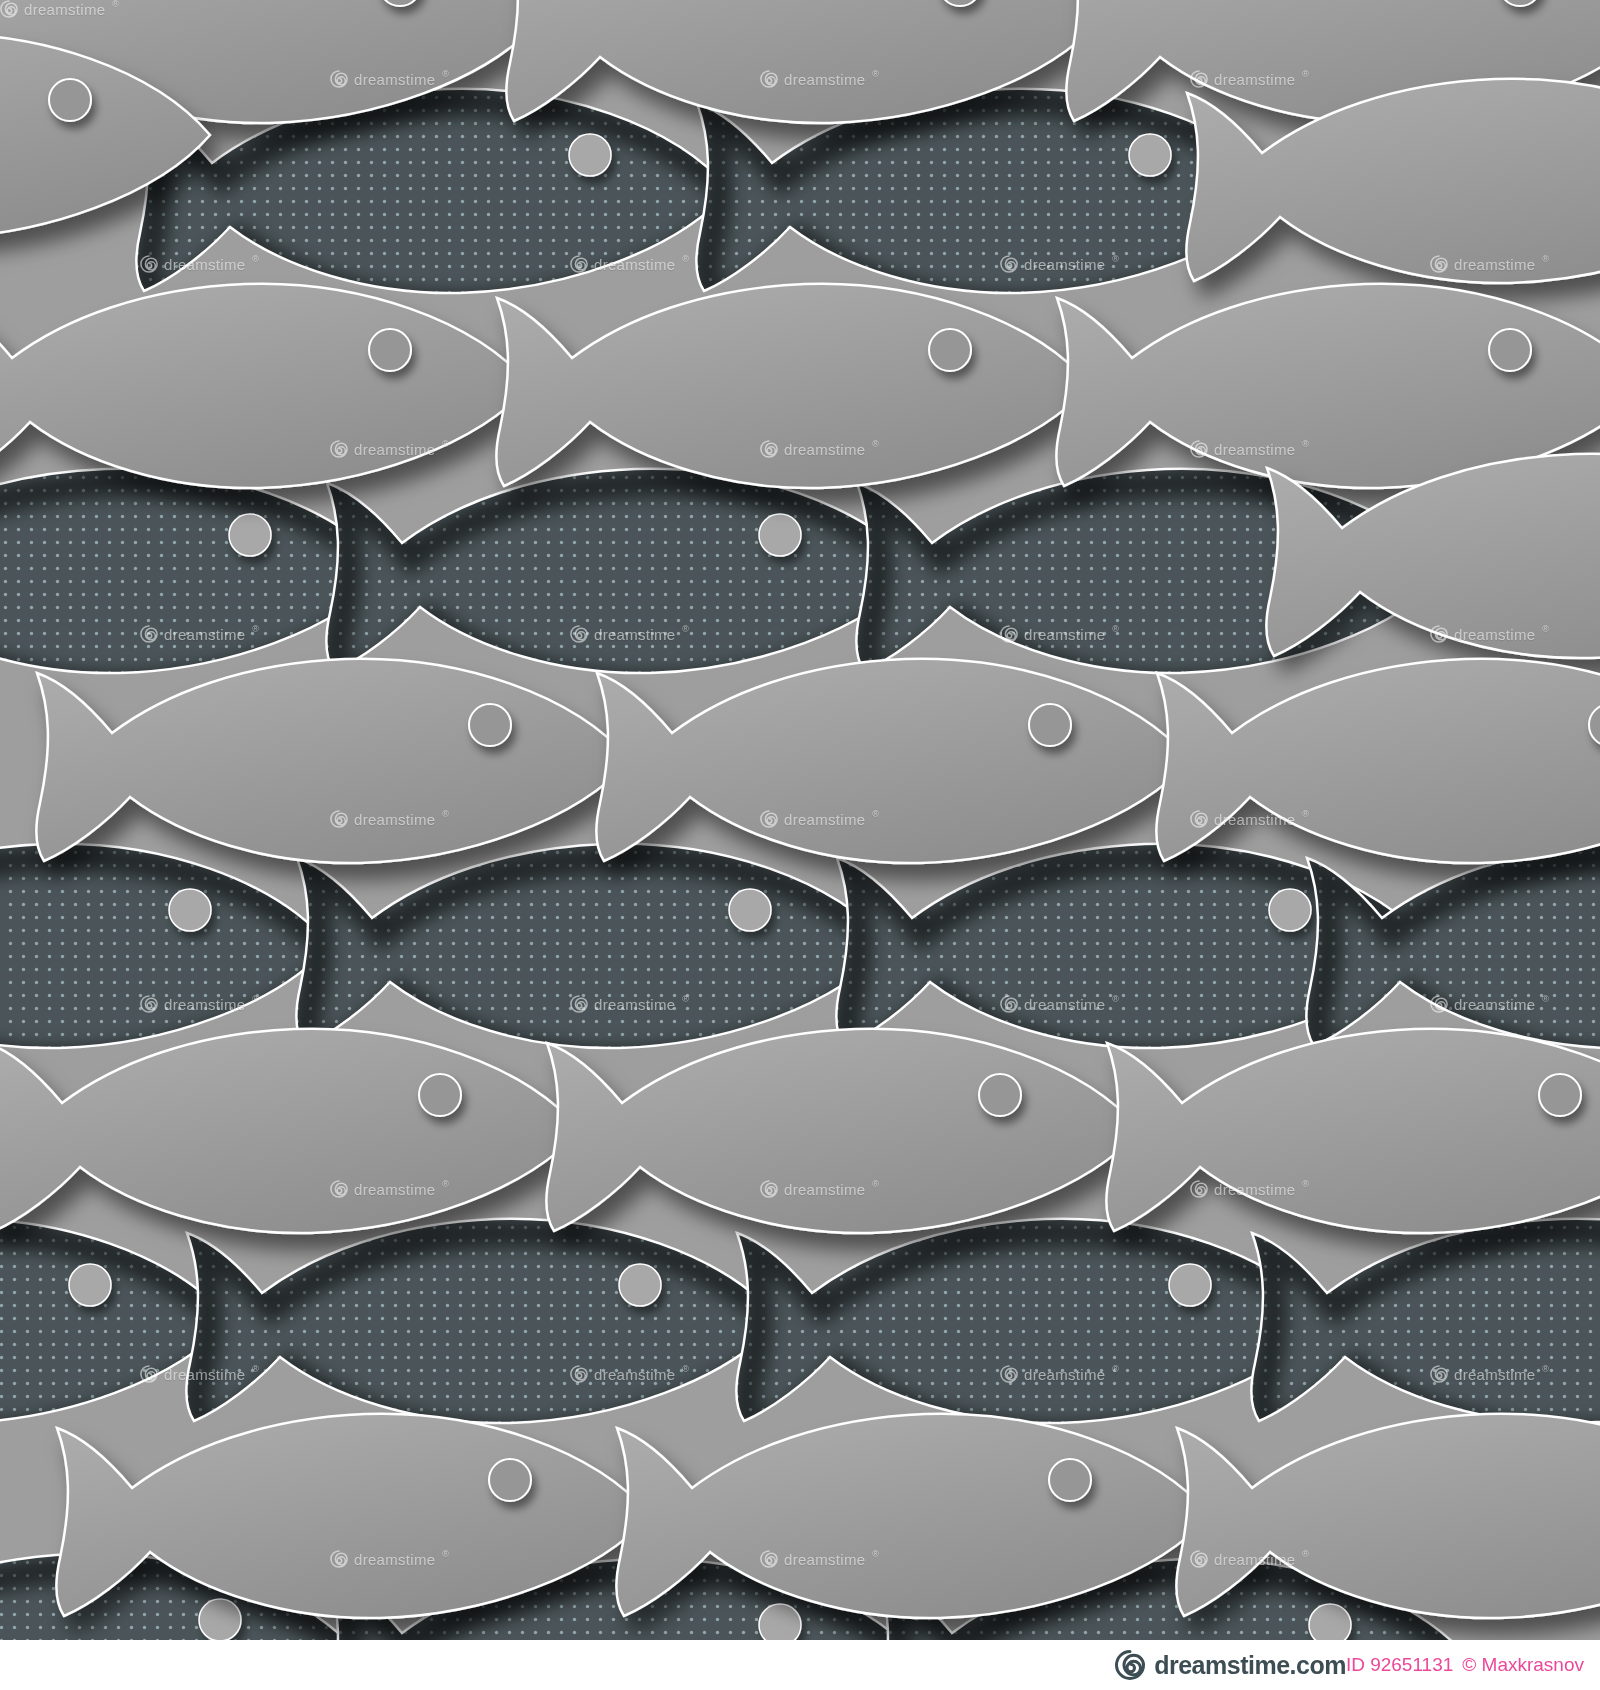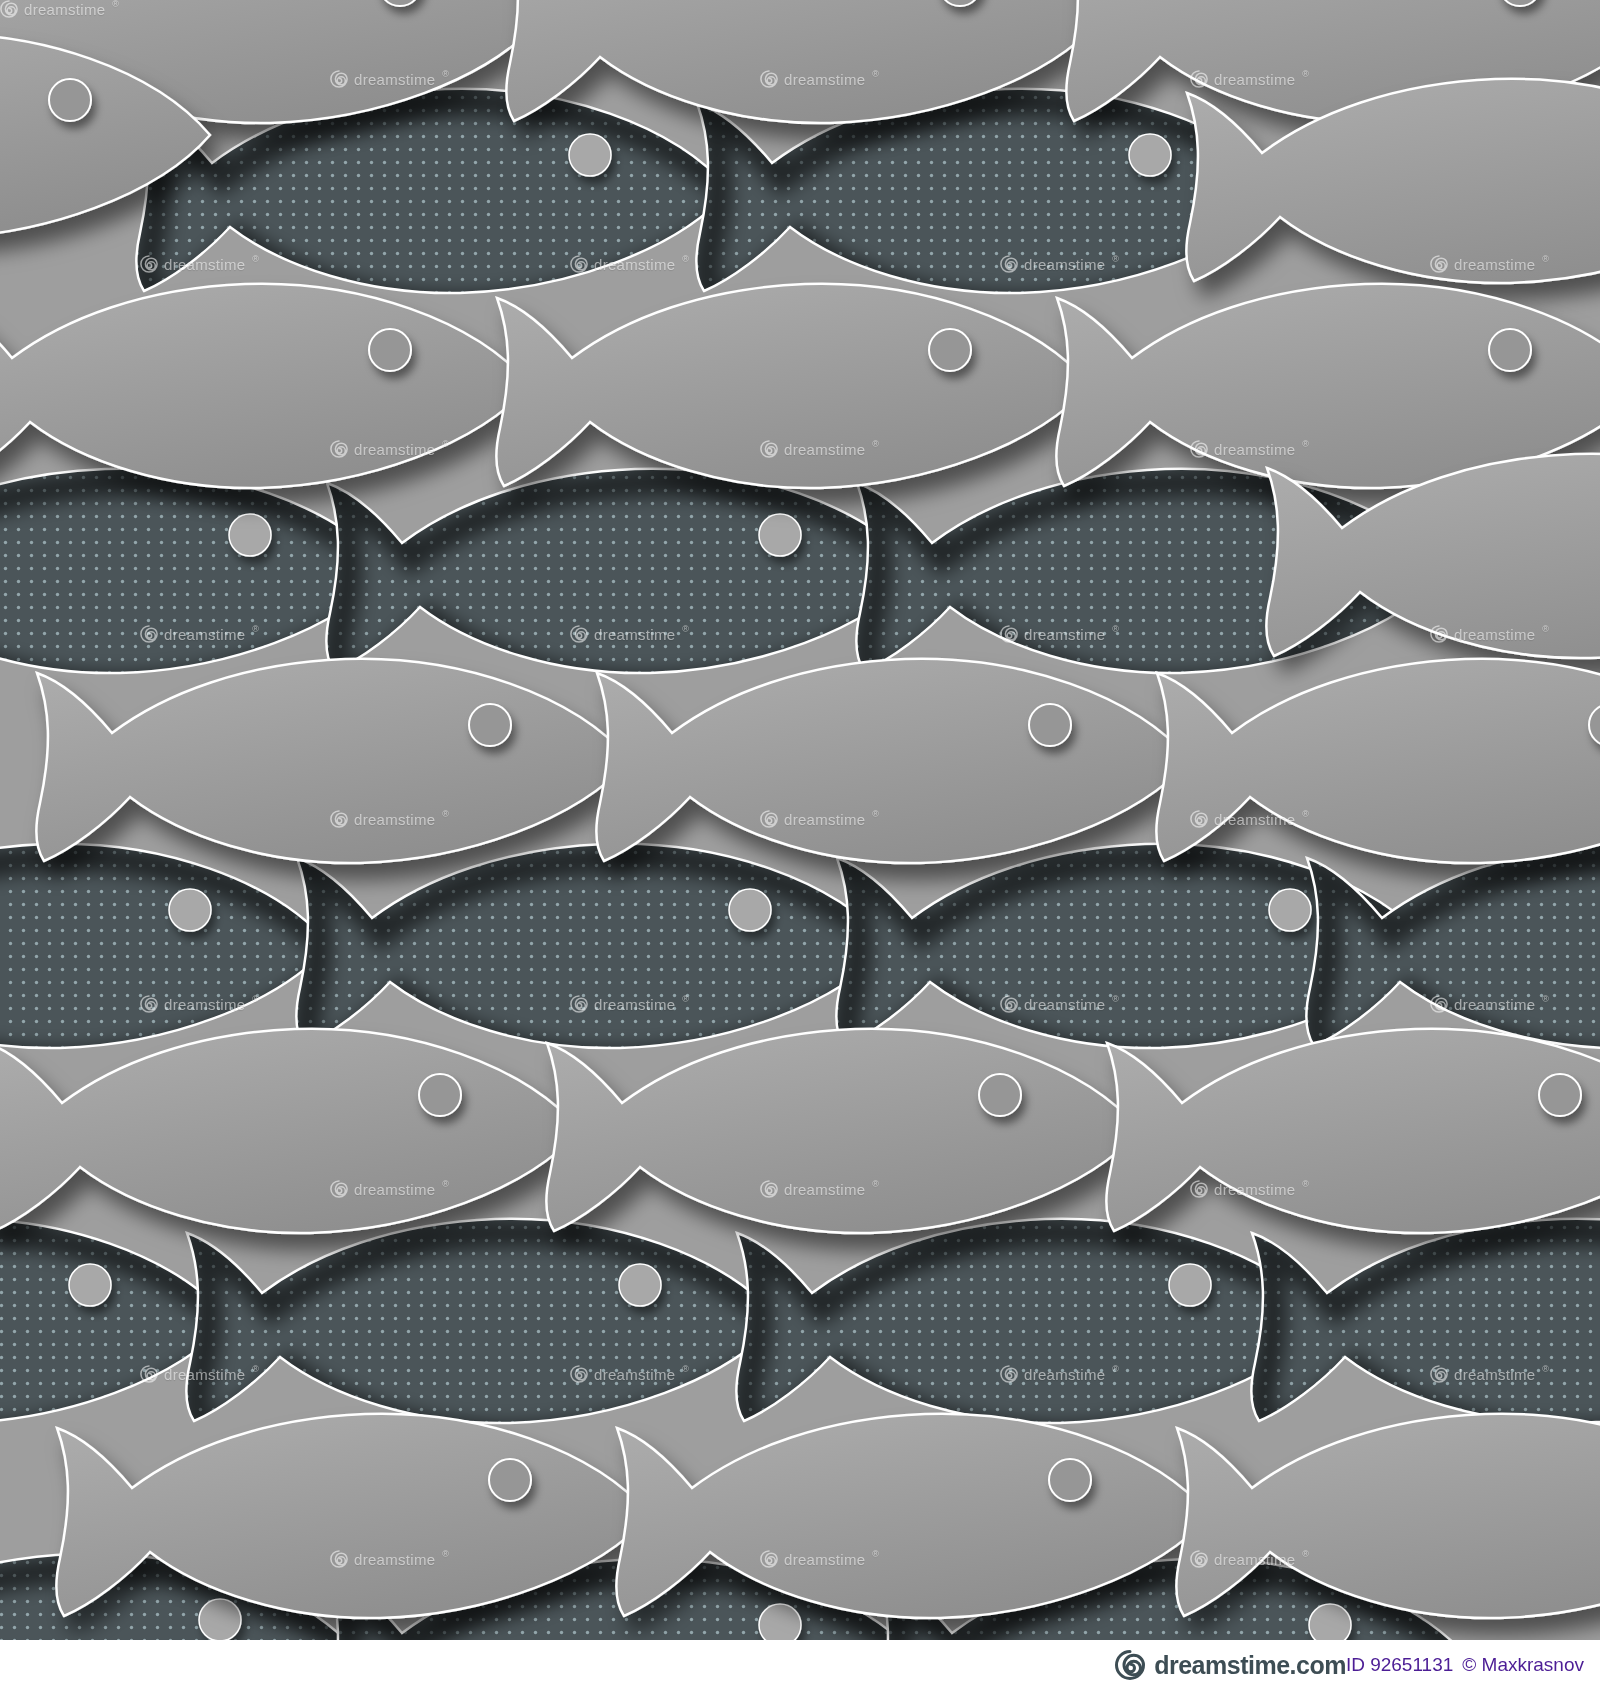--- a/index.html
+++ b/index.html
@@ -10,21 +10,21 @@
   #watermarks { position:absolute; left:0; top:0; width:100%; height:100%; pointer-events:none; }
   .wm { position:absolute; display:flex; align-items:center; gap:6px;
         color:rgba(255,255,255,0.55); font-size:15px; letter-spacing:0.3px;
         text-shadow:0 1px 1px rgba(0,0,0,0.12); white-space:nowrap; }
   .wm .reg { font-size:9px; vertical-align:super; margin-left:1px; position:relative; top:-5px; }
   .wm svg { flex:0 0 auto; }
   .footer { position:absolute; left:0; bottom:0; width:100%; height:50px; background:#ffffff;
             display:flex; align-items:center; justify-content:flex-end; padding:0 16px; }
   .brand { display:flex; align-items:center; gap:9px; color:#3d4d54;
            font-size:25px; font-weight:bold; letter-spacing:-0.5px; }
-  .credit { color:#4c1d95; font-size:19px; display:flex; gap:9px; align-items:center; }
+  .credit { color:#ec4899; font-size:19px; display:flex; gap:9px; align-items:center; }
 </style>
 </head>
 <body>
 
 <div class="canvas">
 
   <div class="pattern-area">
 
     <svg class="main" id="fish-svg" width="1600" height="1640" viewBox="0 0 1600 1640" xmlns="http://www.w3.org/2000/svg">
       <defs>

